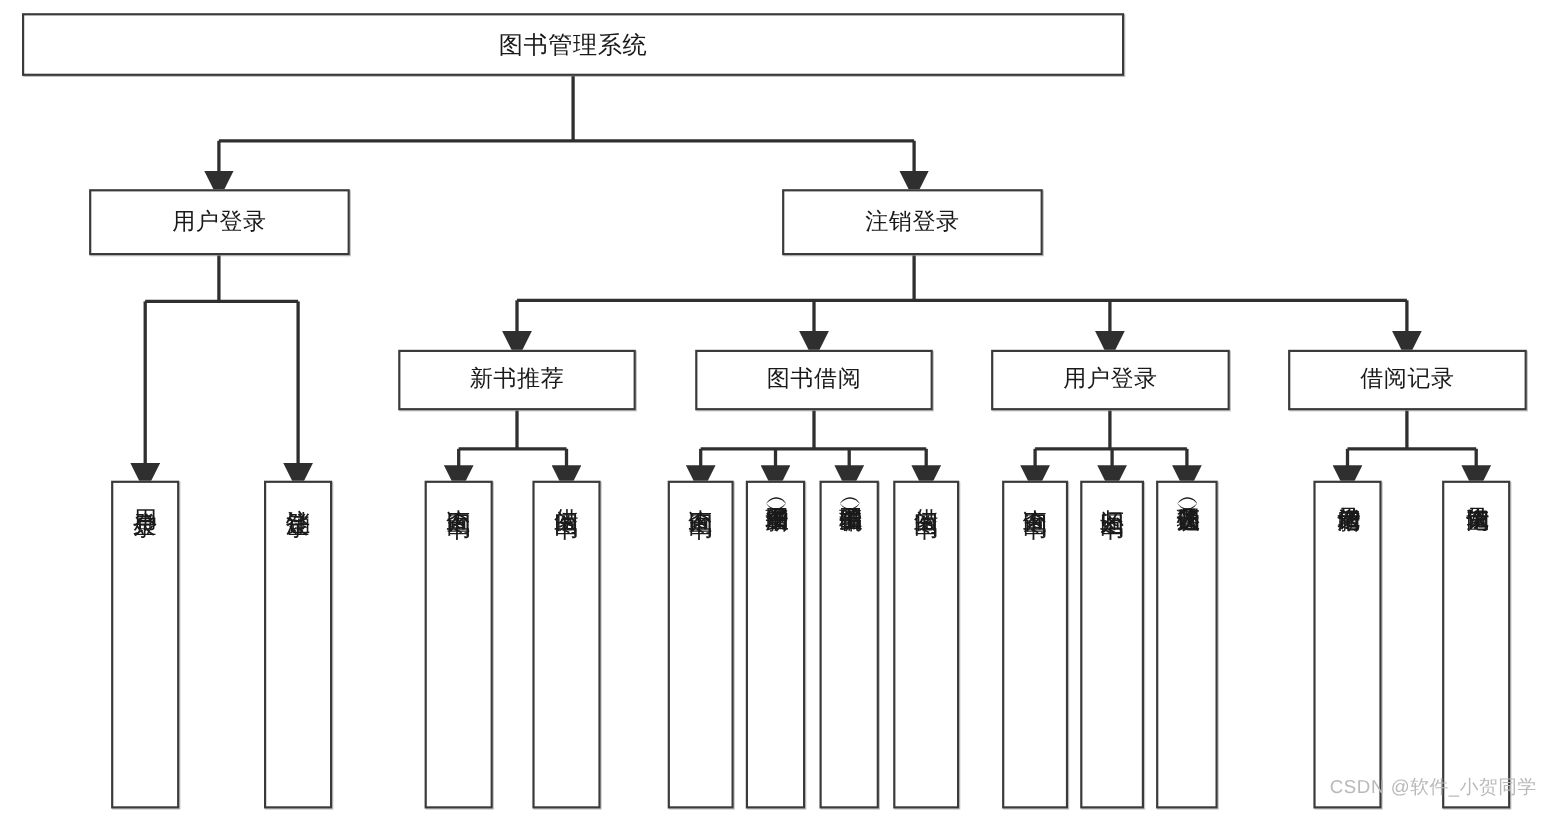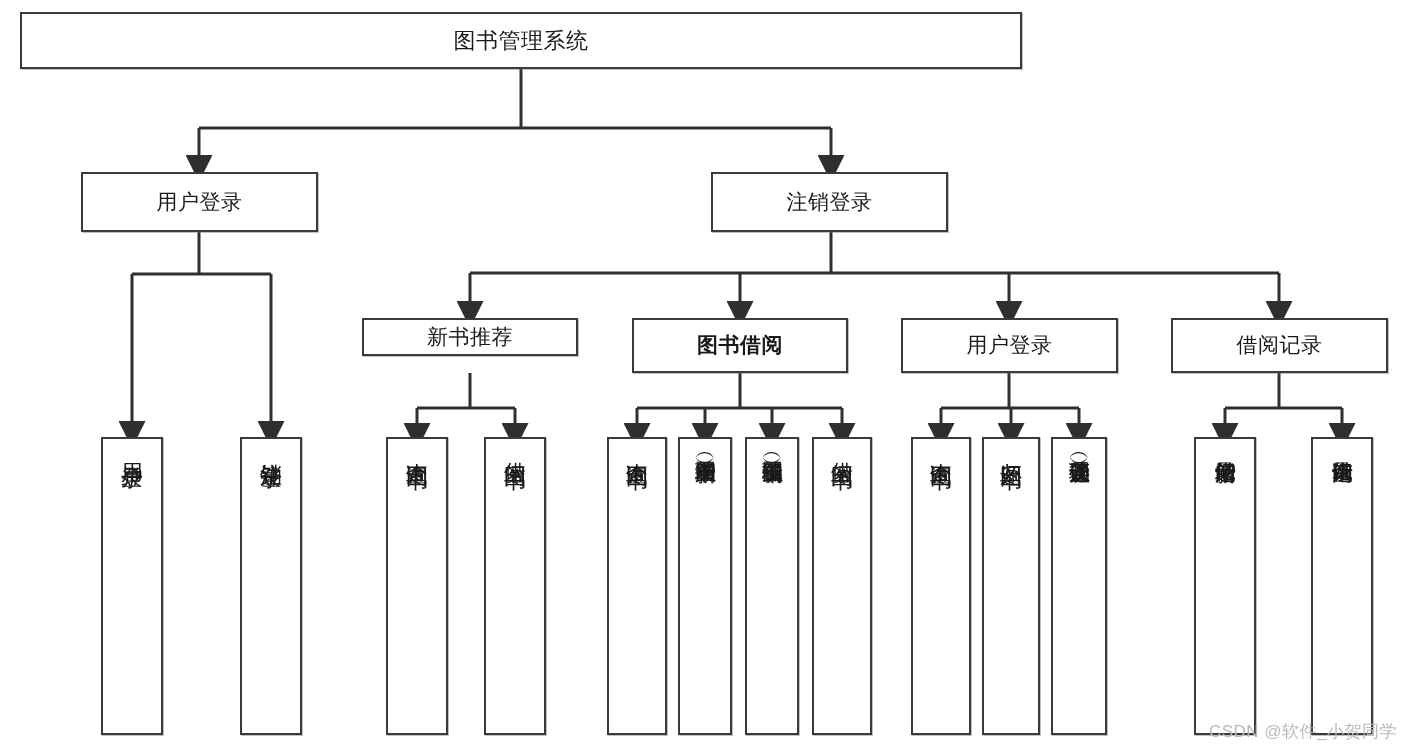--- a/index.html
+++ b/index.html
@@ -59,21 +59,21 @@
     letter-spacing: 2px;
   }
   .node.vert.tight .lbl {
     font-size: 21px;
     letter-spacing: 0px;
   }
   .node.root .lbl { font-size: 22px; }
   .watermark {
     position: absolute;
     right: 8px;
-    bottom: 4px;
+    bottom: 20px;
     font-size: 17px;
     color: #b9b9b9;
     letter-spacing: 0.5px;
     white-space: nowrap;
     user-select: none;
   }
 </style>
 </head>
 <body>
 
@@ -133,24 +133,24 @@
     <span class="lbl">图书管理系统</span>
   </div>
 
   <div class="node horiz" style="left: 81px; top: 172px; width: 237px; height: 60px;">
     <span class="lbl">用户登录</span>
   </div>
   <div class="node horiz" style="left: 711px; top: 172px; width: 237px; height: 60px;">
     <span class="lbl">注销登录</span>
   </div>
 
-  <div class="node horiz" style="left: 362px; top: 318px; width: 216px; height: 38px;">
+  <div class="node horiz" style="left: 362px; top: 318px; width: 216px; height: 55px;">
     <span class="lbl">新书推荐</span>
   </div>
-  <div class="node horiz" style="left: 632px; top: 318px; width: 216px; height: 55px; font-weight: bold;">
+  <div class="node horiz" style="left: 632px; top: 318px; width: 216px; height: 55px;">
     <span class="lbl">图书借阅</span>
   </div>
   <div class="node horiz" style="left: 901px; top: 318px; width: 217px; height: 55px;">
     <span class="lbl">用户登录</span>
   </div>
   <div class="node horiz" style="left: 1171px; top: 318px; width: 217px; height: 55px;">
     <span class="lbl">借阅记录</span>
   </div>
 
   <div class="node vert" style="left: 101px; top: 437px; width: 62px; height: 298px;">

